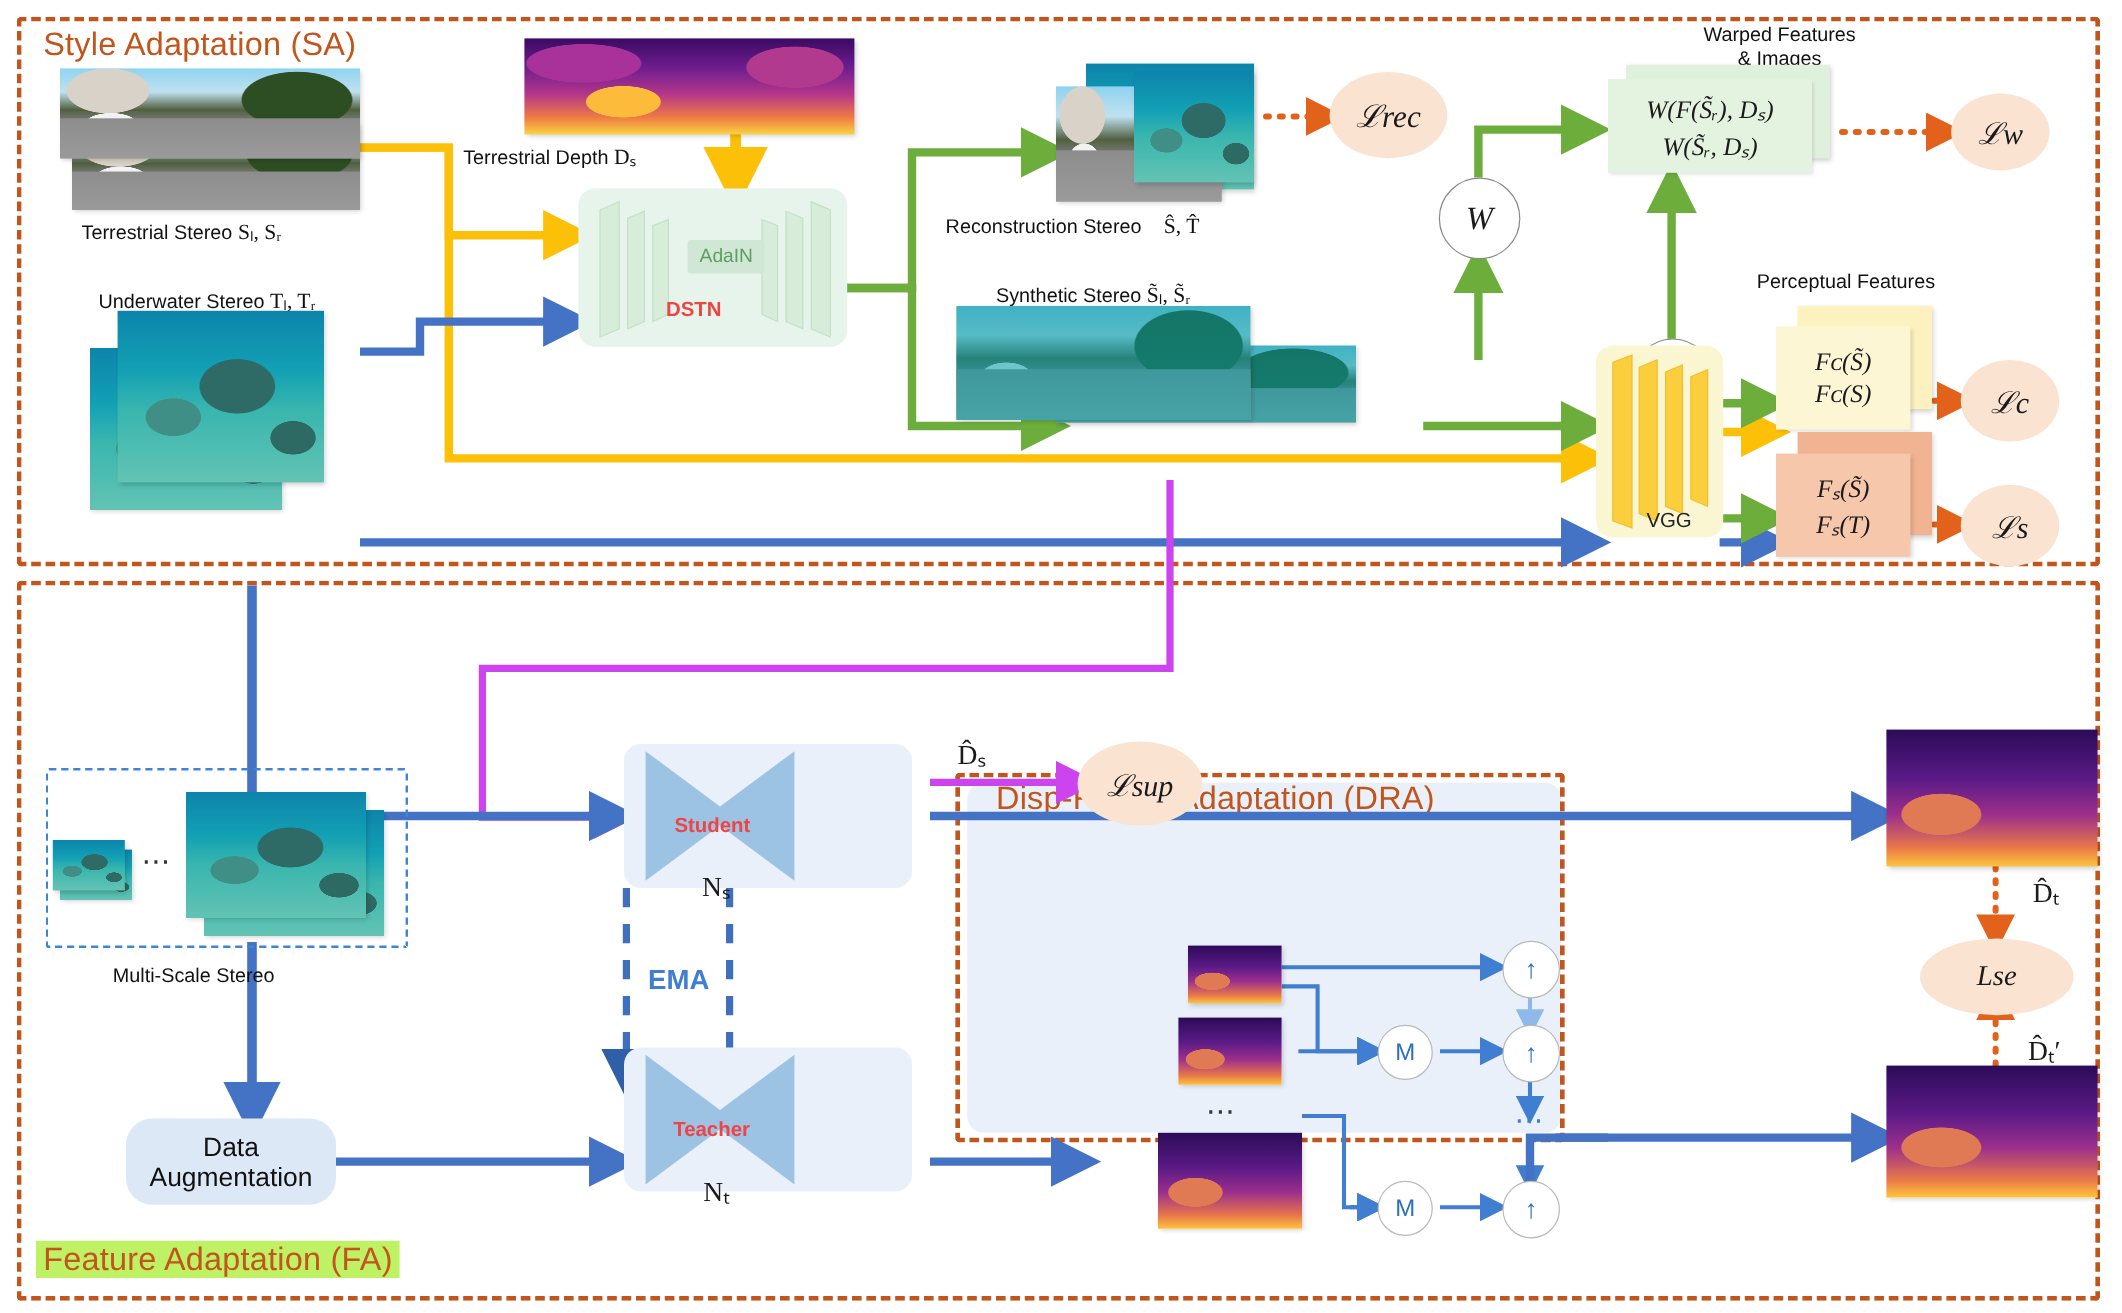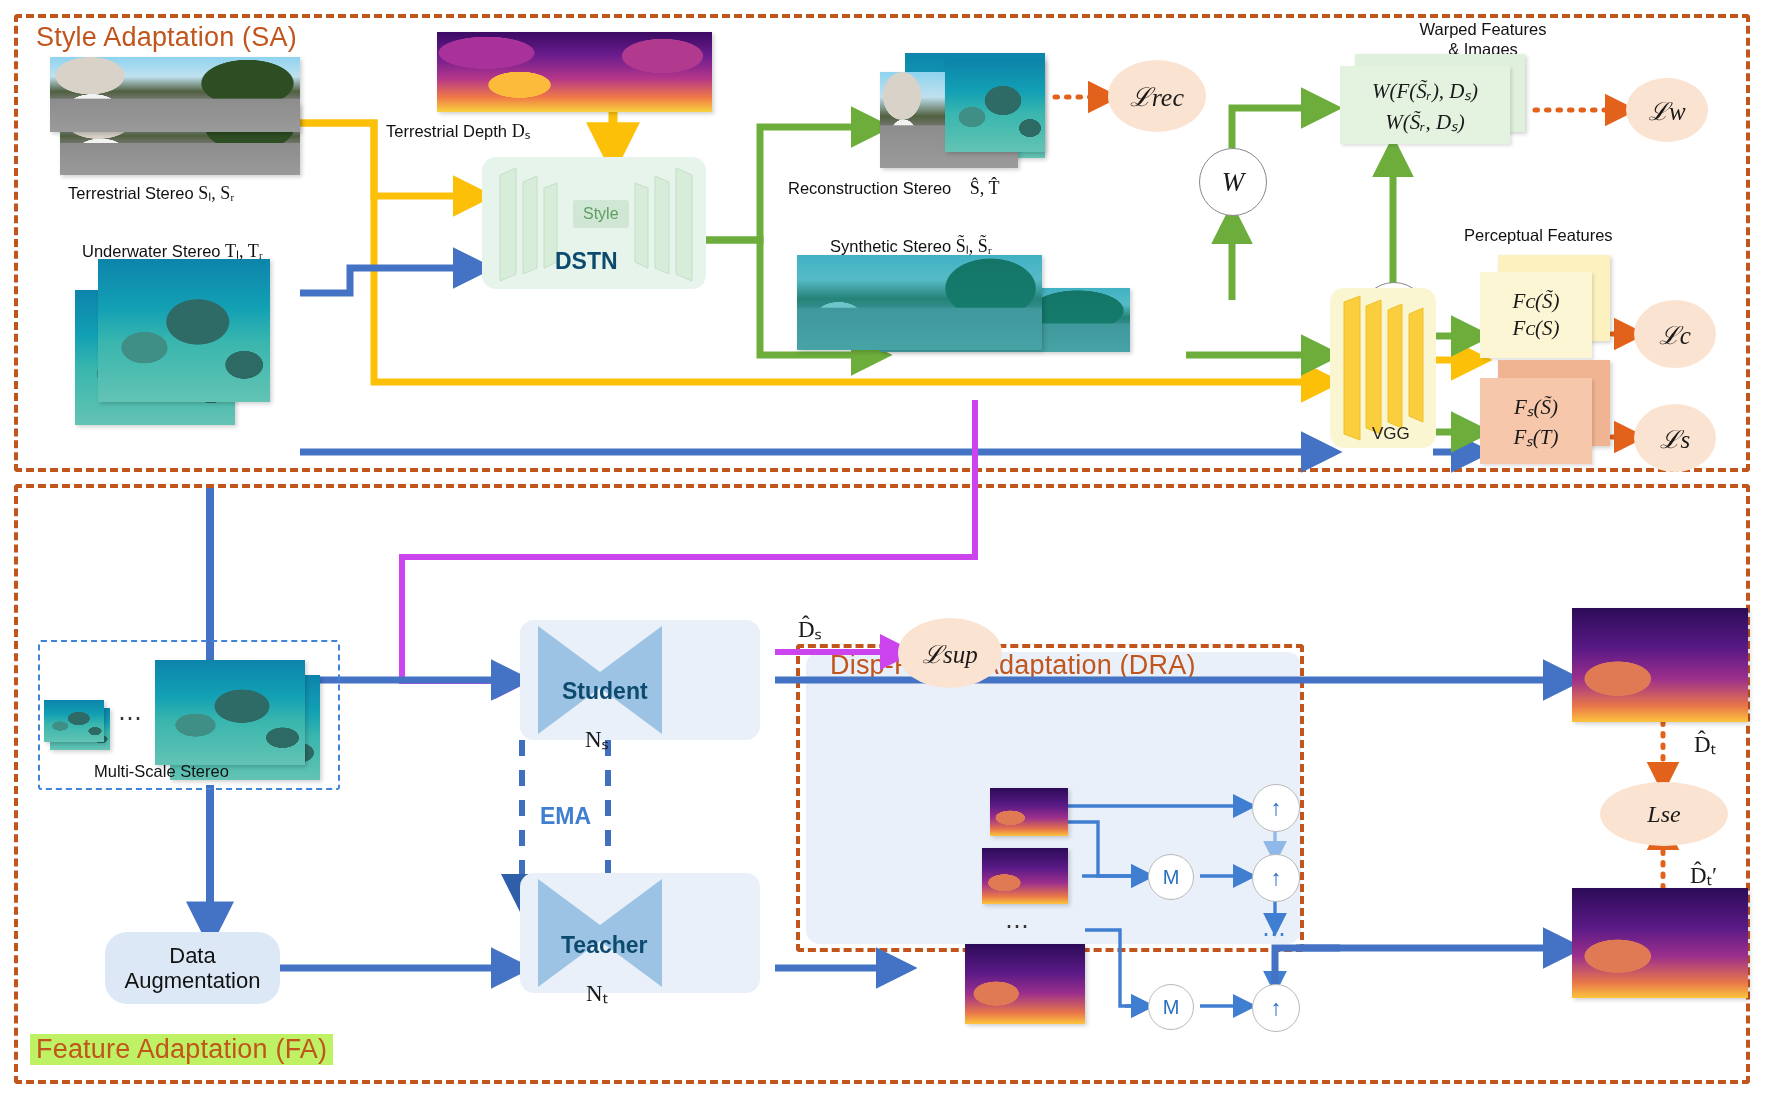--- a/index.html
+++ b/index.html
@@ -57,21 +57,21 @@
       font-family:"Liberation Serif",serif;font-style:italic;}
   .circ{position:absolute;border:1.6px solid #888;border-radius:50%;background:#fff;
       display:flex;align-items:center;justify-content:center;
       font-family:"Liberation Serif",serif;font-style:italic;}
   .circb{position:absolute;border:1.5px solid #b9b9b9;border-radius:50%;background:#fff;
       display:flex;align-items:center;justify-content:center;color:#2a6fc0;
       font-family:"Liberation Sans",sans-serif;}
   .card{position:absolute;display:flex;flex-direction:column;align-items:center;
       justify-content:center;font-family:"Liberation Serif",serif;font-style:italic;}
   .stack-b{position:absolute;}
-  .netlabel{position:absolute;font-weight:bold;font-size:23px;color:#0c4a6e;}
+  .netlabel{position:absolute;font-weight:bold;font-size:17px;color:#ef4444;}
   .vgglabel{position:absolute;font-size:17px;color:#222;}
   svg{position:absolute;left:0;top:0;width:1768px;height:1094px;pointer-events:none;}
   .adain{position:absolute;background:#cfe7d4;color:#5f9e63;font-size:16px;
       padding:5px 10px;border-radius:3px;}
   .emal{position:absolute;color:#3f7ed0;font-weight:bold;font-size:23px;}
   .dots{position:absolute;font-size:24px;letter-spacing:3px;color:#333;}
 </style>
 </head>
 <body>
 
@@ -212,21 +212,21 @@
 <svg viewBox="0 0 1768 1094">
   <g fill="#d7ecd9" stroke="#c4e0c7">
     <polygon points="500,175 516,168 516,274 500,281"></polygon>
     <polygon points="523,182 537,176 537,268 523,274"></polygon>
     <polygon points="544,188 557,183 557,262 544,268"></polygon>
     <polygon points="635,183 648,188 648,268 635,262"></polygon>
     <polygon points="655,176 669,182 669,274 655,268"></polygon>
     <polygon points="676,168 692,175 692,281 676,274"></polygon>
   </g>
 </svg>
-<div class="adain" style="left:573px;top:200px;">Style</div>
+<div class="adain" style="left:573px;top:200px;">AdaIN</div>
 <div class="netlabel" style="left:555px;top:248px;">DSTN</div>
 
 <div class="img uw shadow" style="left:905px;top:53px;width:140px;height:105px;"></div>
 <div class="img kitti shadow" style="left:880px;top:72px;width:138px;height:96px;"></div>
 <div class="img uw shadow" style="left:945px;top:60px;width:100px;height:92px;"></div>
 <div class="cap" style="left:788px;top:178px;">
   <span>Reconstruction Stereo</span>
   <span class="mi" style="margin-left:14px;">Ŝ, T̂</span>
 </div>
 
@@ -275,21 +275,21 @@
 <div class="lossell" style="left:1626px;top:78px;width:82px;height:64px;font-size:25px;">ℒw</div>
 <div class="lossell" style="left:1634px;top:300px;width:82px;height:68px;font-size:25px;">ℒc</div>
 <div class="lossell" style="left:1634px;top:404px;width:82px;height:68px;font-size:25px;">ℒs</div>
 
 <div class="ms-box"></div>
 <div class="img uw shadow" style="left:50px;top:708px;width:60px;height:42px;"></div>
 <div class="img uw shadow" style="left:44px;top:700px;width:60px;height:42px;"></div>
 <div class="dots" style="left:118px;top:704px;">⋯</div>
 <div class="img uw shadow" style="left:170px;top:675px;width:150px;height:105px;"></div>
 <div class="img uw shadow" style="left:155px;top:660px;width:150px;height:105px;"></div>
-<div class="cap" style="left:94px;top:762px;">Multi-Scale Stereo</div>
+<div class="cap" style="left:94px;top:804px;">Multi-Scale Stereo</div>
 
 <div class="pill" style="left:105px;top:932px;width:175px;height:72px;">
   <div>
     <div>Data</div>
     <div>Augmentation</div>
   </div>
 </div>
 
 <div class="netbox" style="left:520px;top:620px;width:240px;height:120px;"></div>
 <svg viewBox="0 0 1768 1094">

